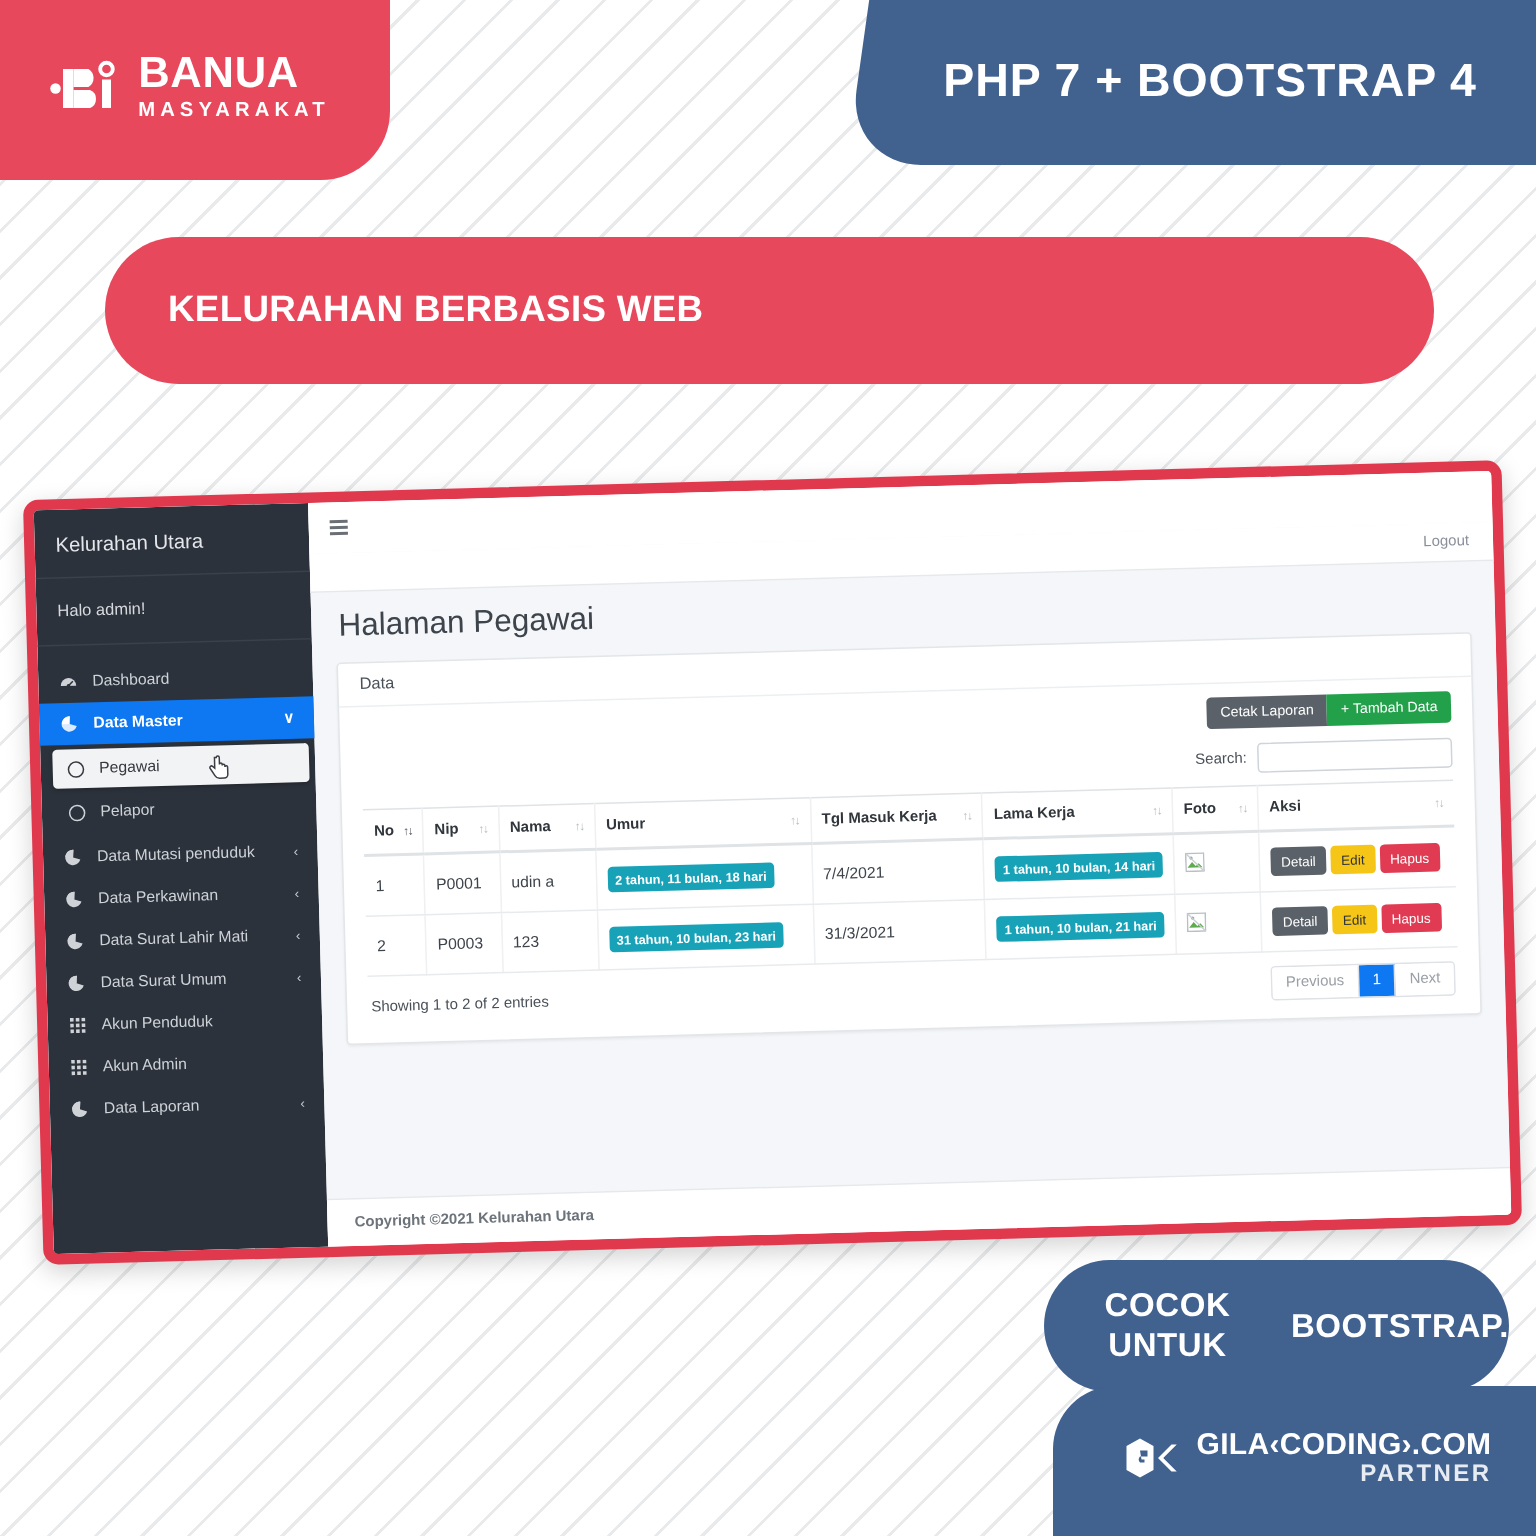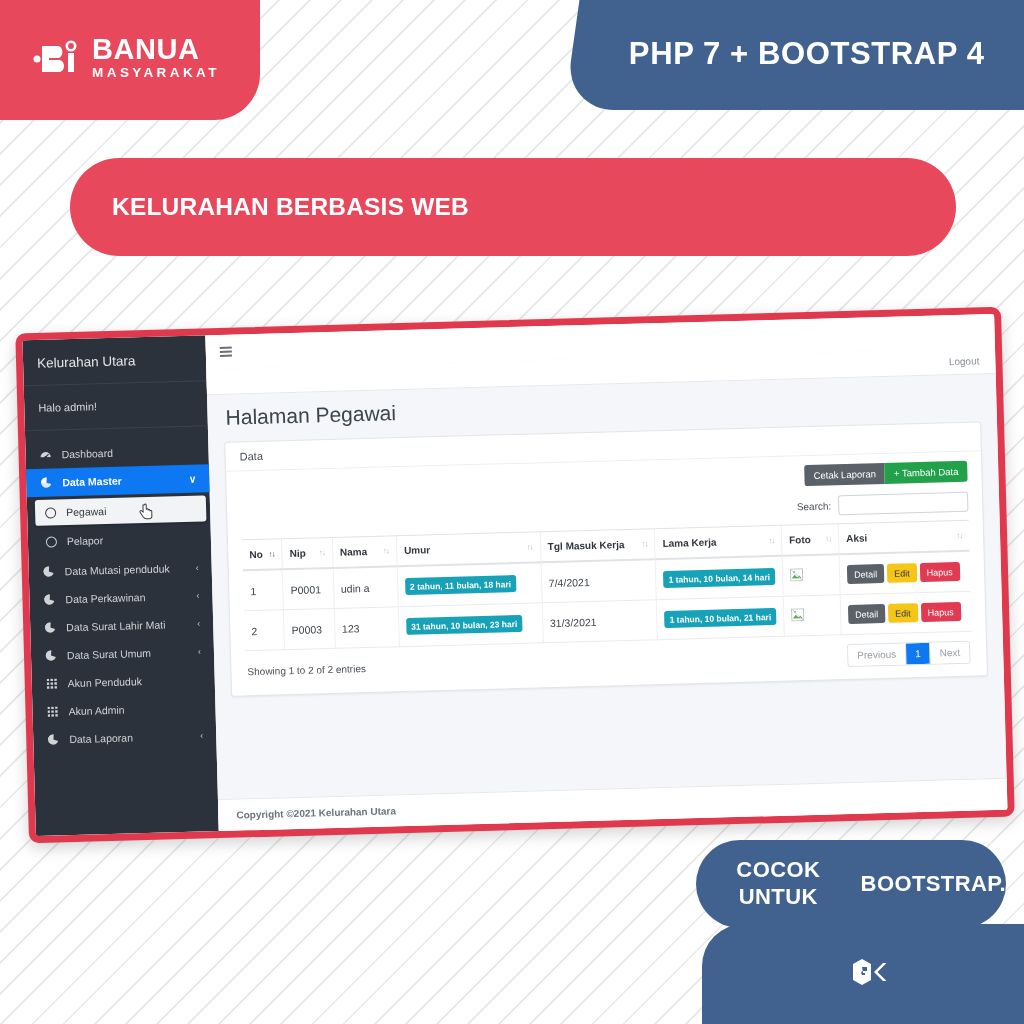--- a/index.html
+++ b/index.html
@@ -719,15 +719,19 @@
   </div>
 
   <div class="partner">
     <span class="gc-mark">
       <svg viewBox="0 0 42 30" width="42" height="30">
         <path d="M12 2 L21 7 L21 23 L12 28 L3 23 L3 7 Z" fill="#ffffff"></path>
         <path d="M12 10 h5 v4 h-5 a3 3 0 0 0 0 4 h3 v-2 h-2" fill="#41618f"></path>
         <path d="M33 6 L24 15 L33 24 L36.5 24 L27.5 15 L36.5 6 Z" fill="#ffffff"></path>
       </svg>
     </span>
+    <span class="gc-text">
+      <span class="g1">GILA‹CODING›.COM</span>
+      <span class="g2">PARTNER</span>
+    </span>
   </div>
 
 </div>
 
 </body></html>

